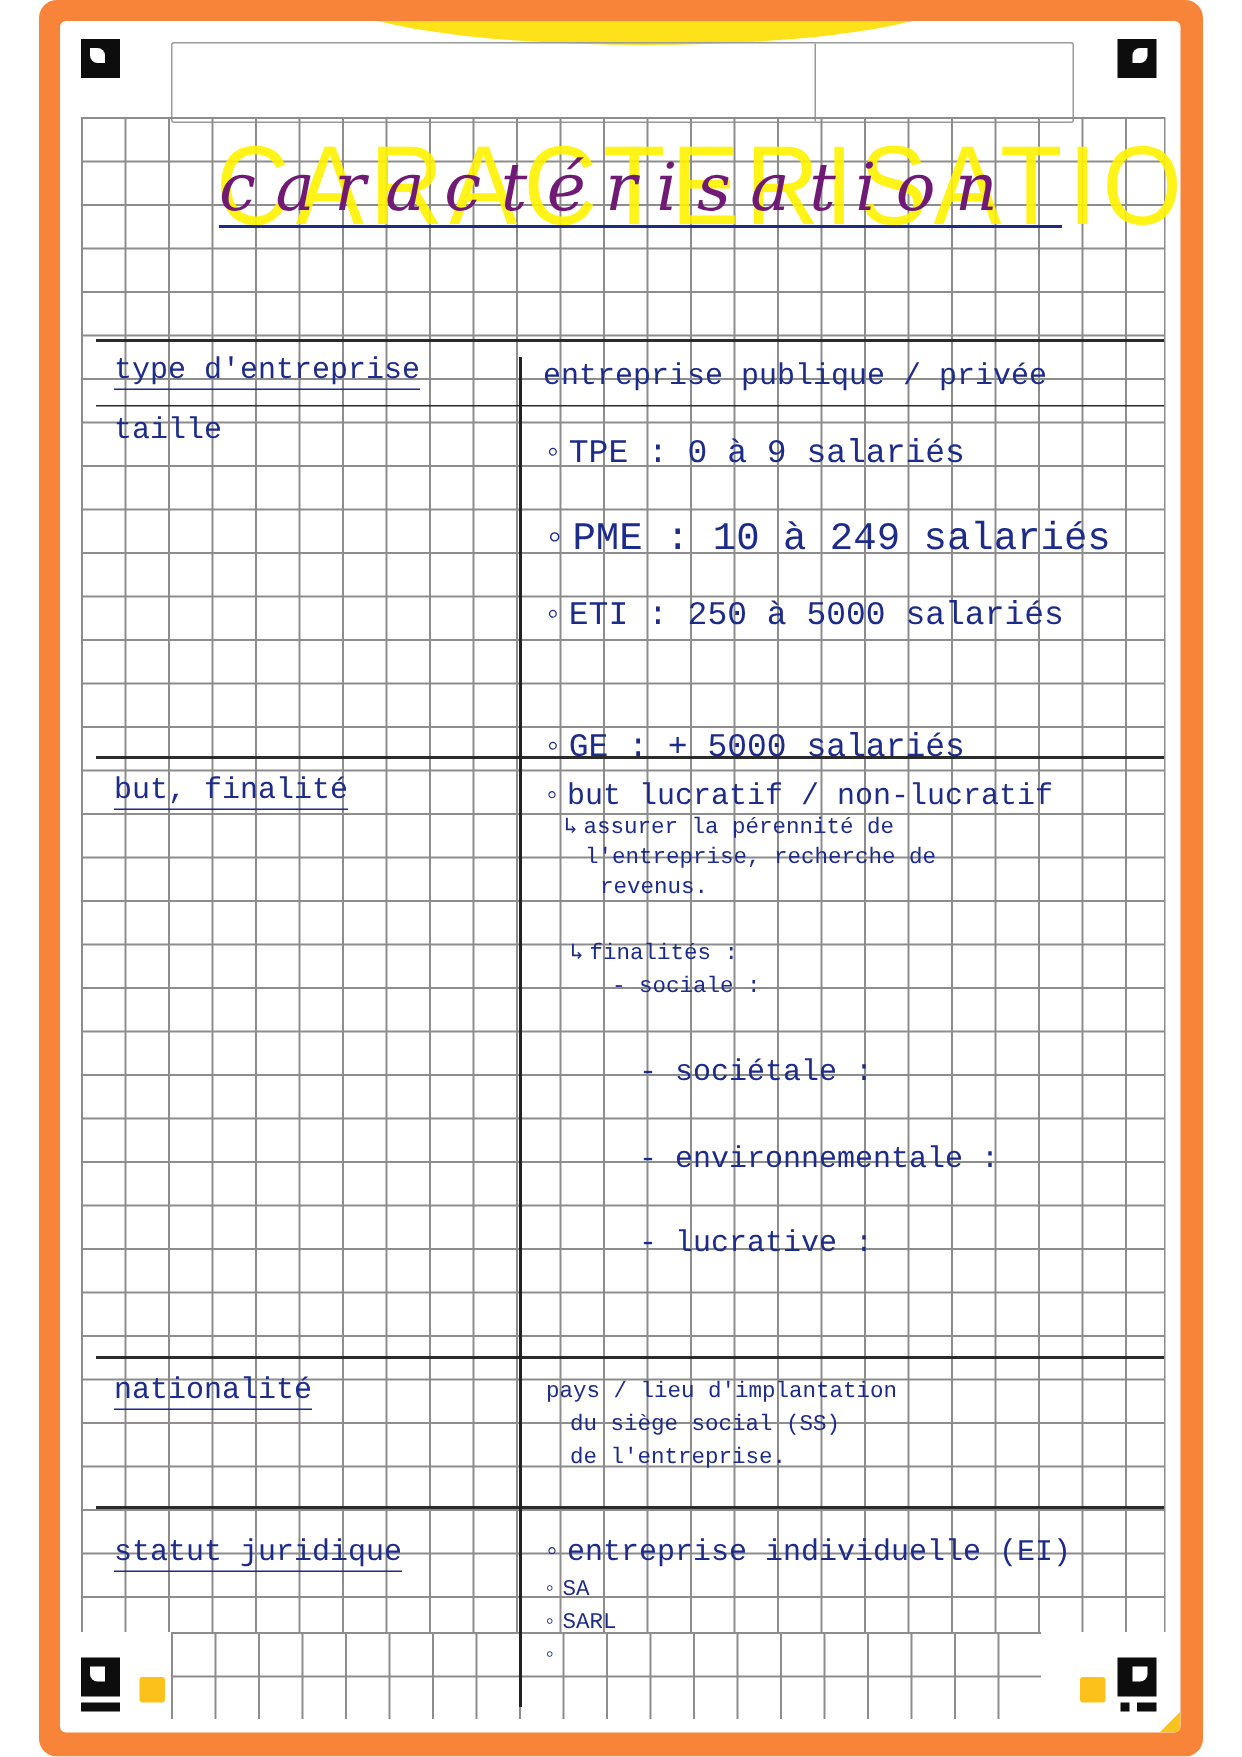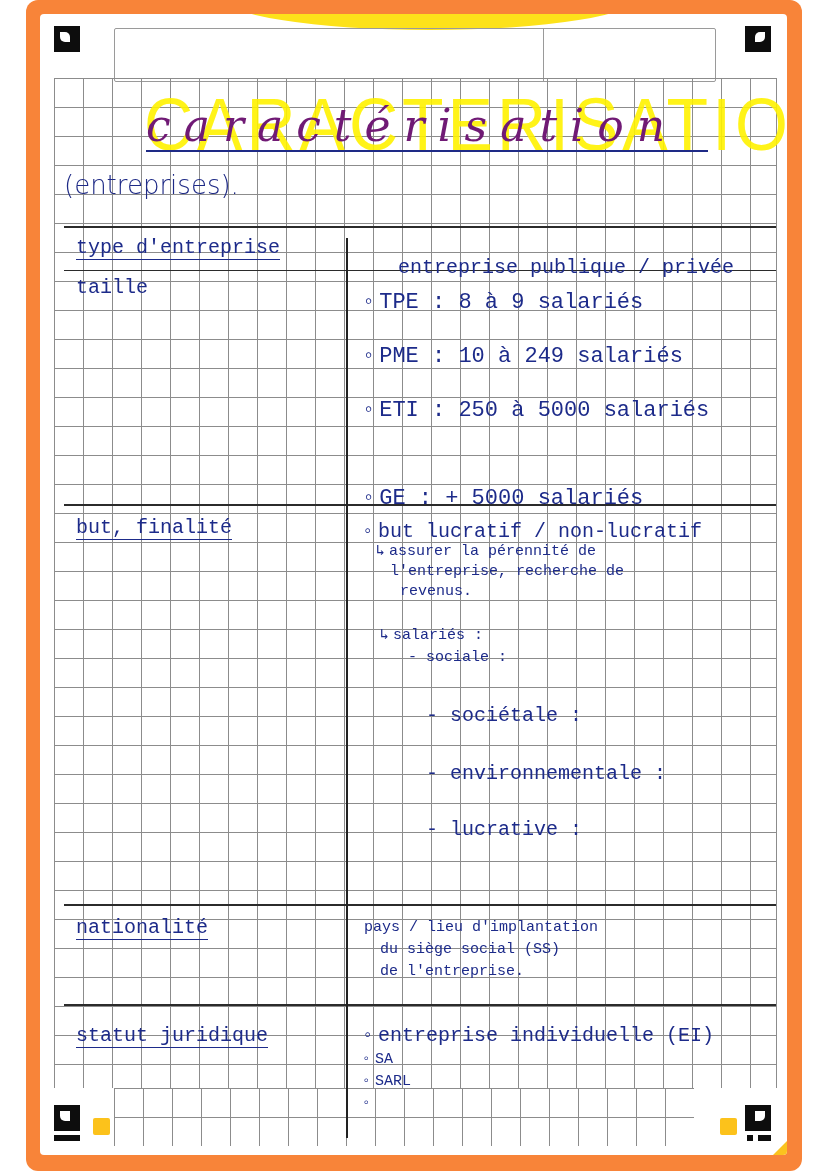--- a/index.html
+++ b/index.html
@@ -125,49 +125,48 @@
 
   <div class="header-box">
     <div class="split"></div>
   </div>
 
   <div class="grid"></div>
   <div class="grid-bottom"></div>
 
   <div class="title-hl">CARACTERISATION</div>
   <div class="title-script">caractérisation</div>
-  <div class="title-sub">(entreprises).</div>
 
   <div class="hrule" style="left:24px; top:212px; width:712px;"></div>
   <div class="hrule" style="left:24px; top:256px; width:712px; border-top-width:1.5px;"></div>
   <div class="hrule" style="left:24px; top:490px; width:712px;"></div>
   <div class="hrule" style="left:24px; top:890px; width:712px;"></div>
   <div class="hrule" style="left:24px; top:990px; width:712px;"></div>
   <div class="vdivider"></div>
 
   <div>
     <div class="label ink" style="top:222px;"><span class="u">type d'entreprise</span></div>
-    <div class="val ink" style="top:242px;margin-left:36px;">entreprise publique / privée</div>
+    <div class="val ink" style="top:226px;">entreprise publique / privée</div>
   </div>
 
   <div>
     <div class="label ink" style="top:262px;">taille</div>
-    <div class="val ink bullet" style="top:276px; font-size:22px;">TPE : 8 à 9 salariés</div>
-    <div class="val ink bullet" style="top:330px; font-size:22px;">PME : 10 à 249 salariés</div>
+    <div class="val ink bullet" style="top:276px; font-size:22px;">TPE : 0 à 9 salariés</div>
+    <div class="val ink bullet" style="top:330px; font-size:26px;">PME : 10 à 249 salariés</div>
     <div class="val ink bullet" style="top:384px; font-size:22px;">ETI : 250 à 5000 salariés</div>
     <div class="val ink bullet" style="top:440px; font-size:22px;margin-top:32px;">GE : + 5000 salariés</div>
   </div>
 
   <div>
     <div class="label ink" style="top:502px;"><span class="u">but, finalité</span></div>
     <div class="val ink bullet" style="top:506px;">but lucratif / non-lucratif</div>
     <div class="val ink arrow small" style="top:528px; left:336px;">assurer la pérennité de</div>
     <div class="val ink small" style="top:548px; left:350px;">l'entreprise, recherche de</div>
     <div class="val ink small" style="top:568px; left:360px;">revenus.</div>
-    <div class="val ink arrow small" style="top:612px; left:340px;">salariés :</div>
+    <div class="val ink arrow small" style="top:612px; left:340px;">finalités :</div>
     <div class="val ink small" style="top:634px; left:368px;">- sociale :</div>
     <div class="val ink" style="top:690px; left:386px;">- sociétale :</div>
     <div class="val ink" style="top:748px; left:386px;">- environnementale :</div>
     <div class="val ink" style="top:804px; left:386px;">- lucrative :</div>
   </div>
 
   <div>
     <div class="label ink" style="top:902px;"><span class="u">nationalité</span></div>
     <div class="val ink small" style="top:904px; left:324px;">pays / lieu d'implantation</div>
     <div class="val ink small" style="top:926px; left:340px;">du siège social (SS)</div>

